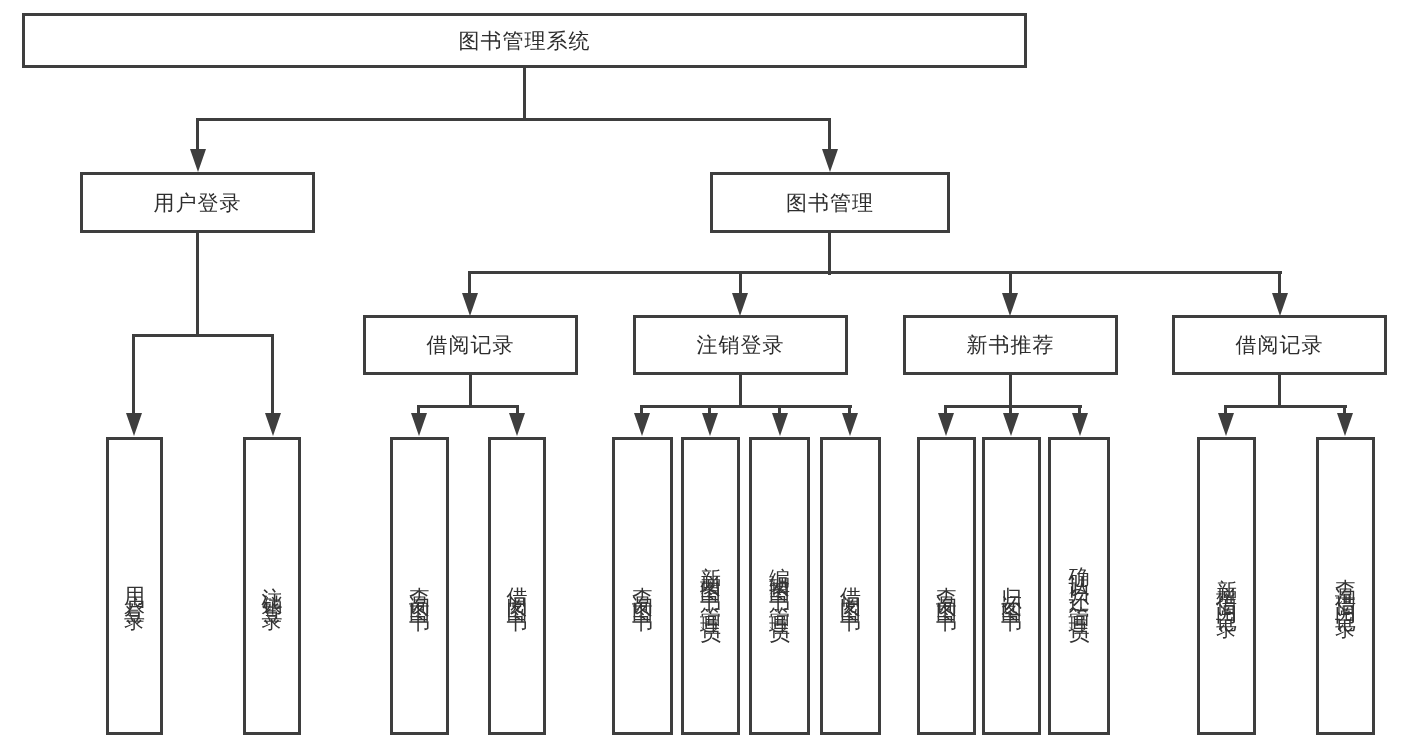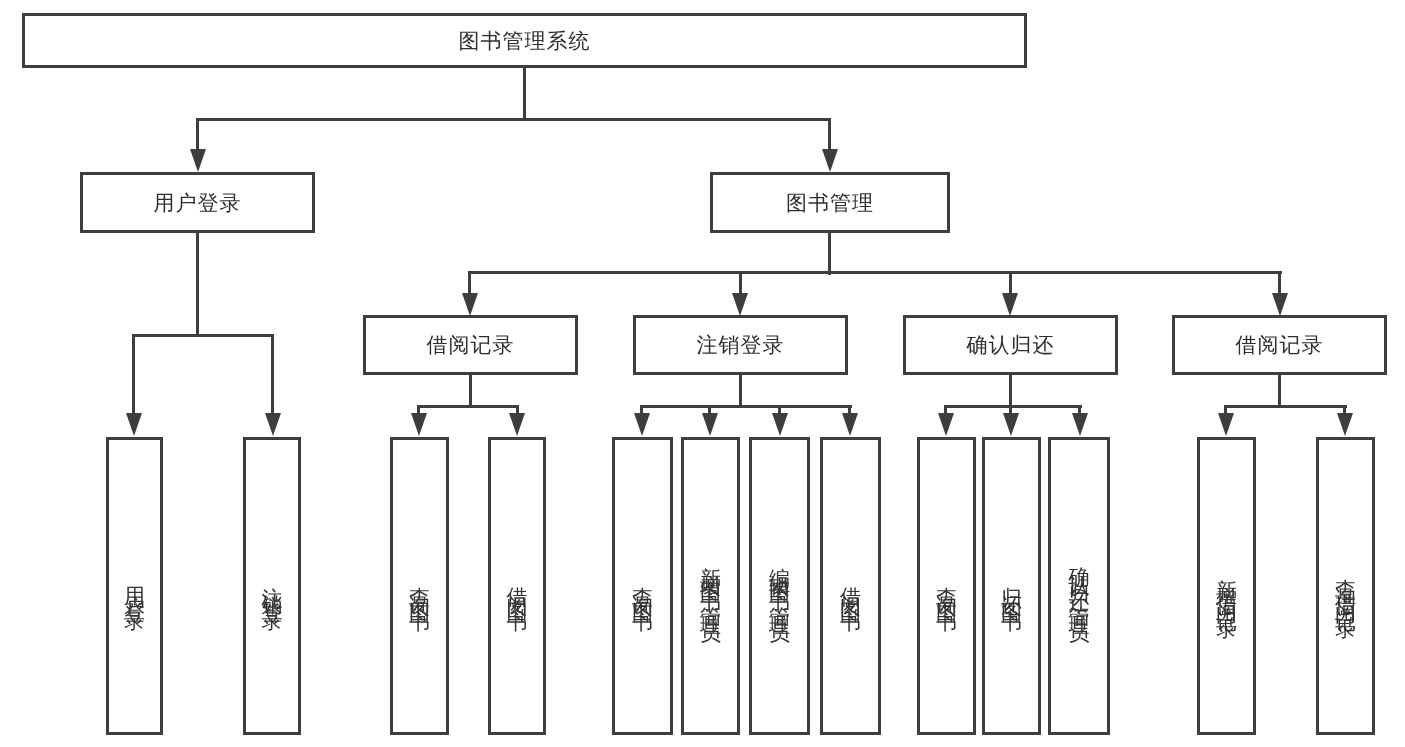--- a/index.html
+++ b/index.html
@@ -96,21 +96,21 @@
   <div class="vl" style="left:1278px;top:271px;height:24px"></div>
   <div class="ar" style="left:1272px;top:293px"></div>
 
   <div class="node hnode" style="left:363px;top:315px;width:215px;height:60px">
     <span>借阅记录</span>
   </div>
   <div class="node hnode" style="left:633px;top:315px;width:215px;height:60px">
     <span>注销登录</span>
   </div>
   <div class="node hnode" style="left:903px;top:315px;width:215px;height:60px">
-    <span>确认归还</span>
+    <span>新书推荐</span>
   </div>
   <div class="node hnode" style="left:1172px;top:315px;width:215px;height:60px">
     <span>借阅记录</span>
   </div>
 
   <div class="vl" style="left:469px;top:375px;height:33px"></div>
   <div class="hl" style="left:417px;top:405px;width:102px"></div>
   <div class="vl" style="left:417px;top:405px;height:12px"></div>
   <div class="ar" style="left:411px;top:413px"></div>
   <div class="vl" style="left:516px;top:405px;height:12px"></div>

